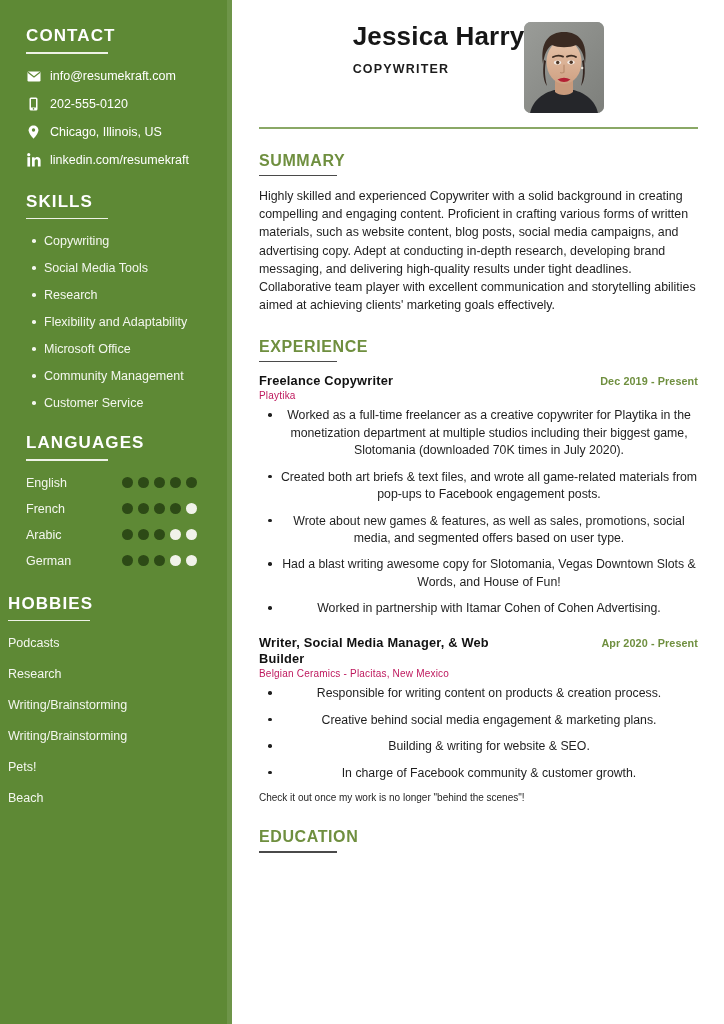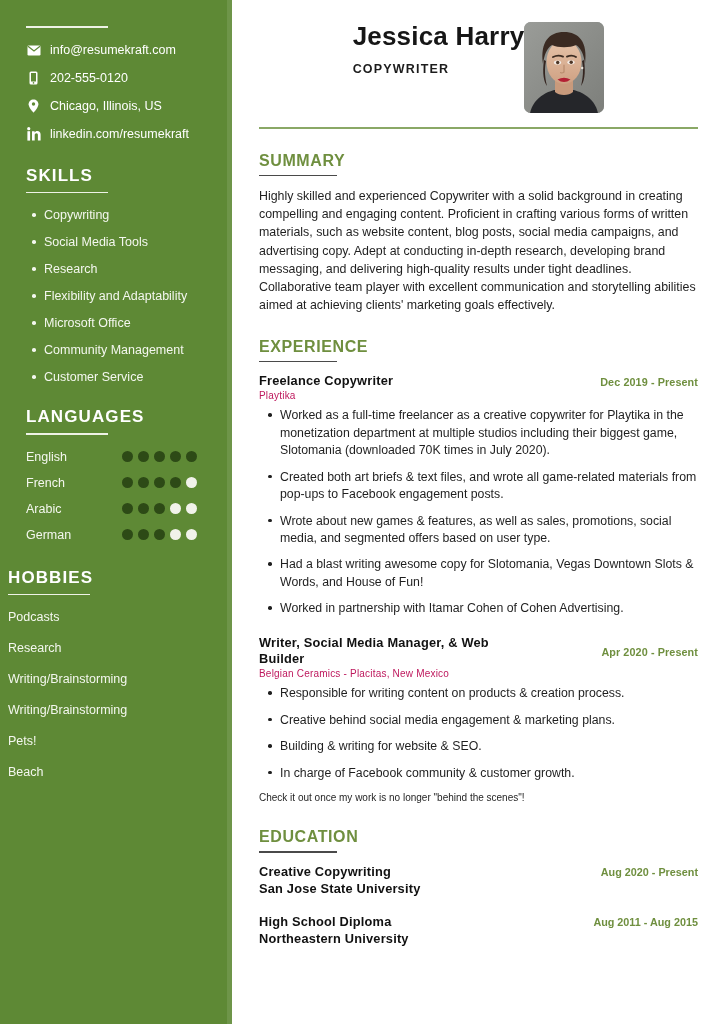--- a/index.html
+++ b/index.html
@@ -189,21 +189,21 @@
     line-height: 1.47;
     color: #1f1f1f;
     text-align: left;
   }
 
   .job { margin-top: 2px; }
   .job + .job { margin-top: 17px; }
   .job-head {
     display: flex;
     justify-content: space-between;
-    align-items: center;
+    align-items: flex-start;
     gap: 12px;
   }
   .job-title {
     font-size: 12.8px;
     font-weight: bold;
     color: #111111;
     line-height: 1.28;
     letter-spacing: 0.2px;
     max-width: 270px;
   }
@@ -216,21 +216,21 @@
     letter-spacing: 0.1px;
   }
   .job-company {
     font-size: 10px;
     font-weight: normal;
     color: #be185d;
     letter-spacing: 0.2px;
     line-height: 1.28;
   }
 
-  .bullets { margin-top: 5px; }
+  .bullets { margin-top: 5px; text-align: center; }
   .bullet {
     position: relative;
     font-size: 12.3px;
     line-height: 1.42;
     color: #1f1f1f;
     margin: 0 0 9px 21px;
   }
   .bullet::before {
     content: "";
     position: absolute;
@@ -279,20 +279,21 @@
   }
 </style>
 </head>
 <body>
 
 <div class="page">
 
   <aside class="sidebar">
 
     <section class="side-block">
+      <div class="side-heading">CONTACT</div>
       <div class="side-rule"></div>
       <div class="contact-list">
 
         <div class="contact-row">
           <span class="contact-icon">
             <svg width="14" height="11" viewBox="0 0 14 11">
                 <rect x="0.5" y="0.5" width="13" height="10" rx="1.2" fill="#ffffff"></rect>
                 <path d="M1 1.3 L7 6 L13 1.3" stroke="#5e8935" stroke-width="1.2" fill="none"></path>
               </svg>
           </span>
@@ -497,32 +498,16 @@
               <div class="bullet">In charge of Facebook community &amp; customer growth.</div>
             </div>
             <div class="job-note">Check it out once my work is no longer "behind the scenes"!</div>
           </div>
         </div>
     </section>
 
     <section class="section">
       <div class="sec-heading">EDUCATION</div>
       <div class="sec-rule"></div>
-      <div id="education-list">
-          <div class="edu">
-            <div class="edu-head">
-              <div class="edu-degree">Creative Copywriting</div>
-              <div class="edu-date">Aug 2020 - Present</div>
-            </div>
-            <div class="edu-school">San Jose State University</div>
-          </div>
-          <div class="edu">
-            <div class="edu-head">
-              <div class="edu-degree">High School Diploma</div>
-              <div class="edu-date">Aug 2011 - Aug 2015</div>
-            </div>
-            <div class="edu-school">Northeastern University</div>
-          </div>
-        </div>
     </section>
 
   </main>
 </div>
 
 </body></html>

